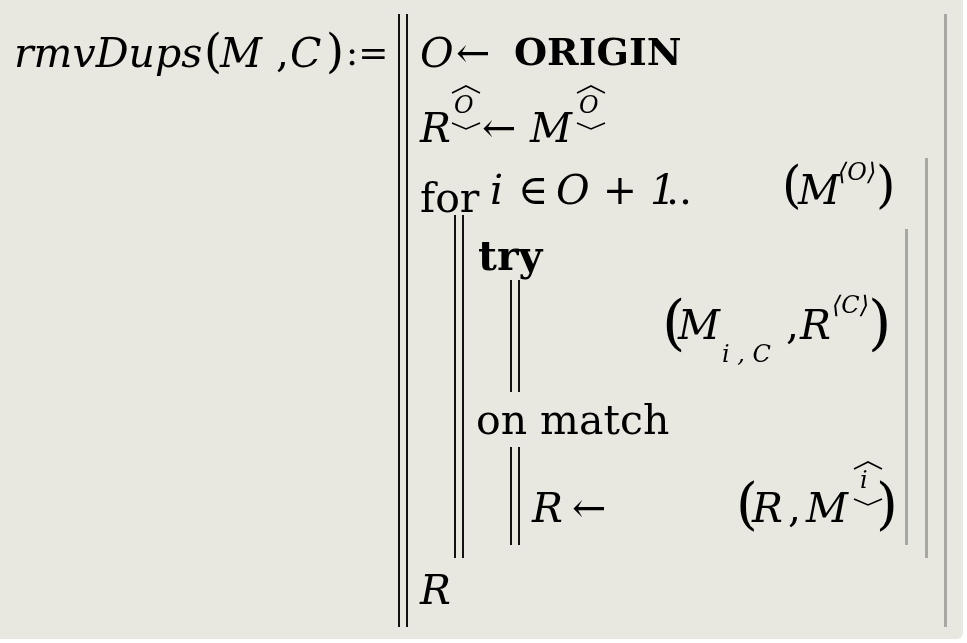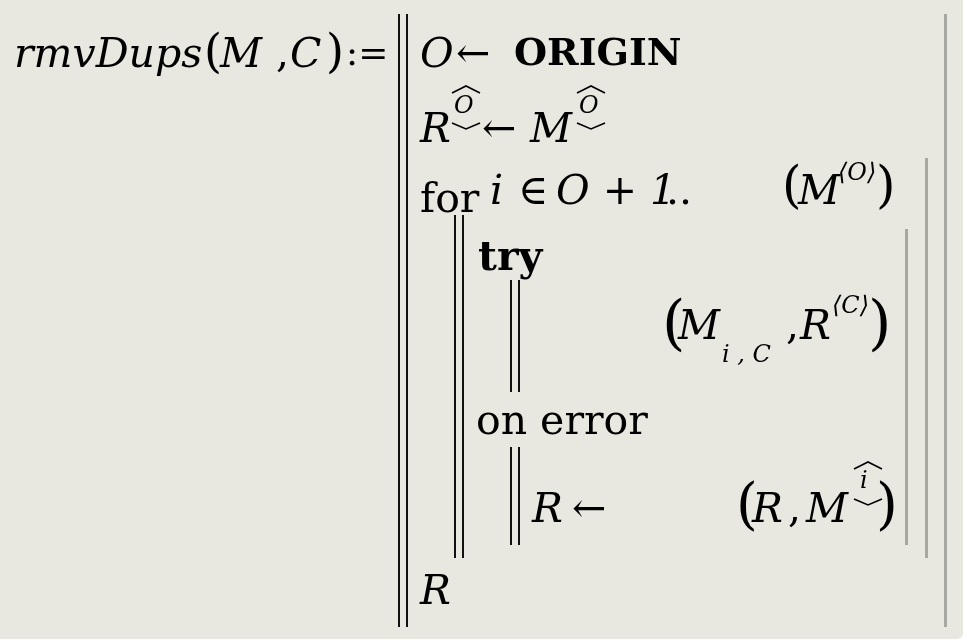--- a/index.html
+++ b/index.html
@@ -73,21 +73,21 @@
   <div class="bar" style="left:518px;top:280px;height:112px;"></div>
 
   <div class="t" style="left:662px;top:292px;font-size:60px;">(</div>
   <div class="t it" style="left:678px;top:305px;">M</div>
   <div class="t it sub" style="left:722px;top:342px;">i , C</div>
   <div class="t" style="left:786px;top:305px;">,</div>
   <div class="t it" style="left:800px;top:305px;">R</div>
   <div class="t it sup" style="left:832px;top:293px;">⟨C⟩</div>
   <div class="t" style="left:868px;top:292px;font-size:60px;">)</div>
 
-  <div class="t" style="left:476px;top:400px;">on error</div>
+  <div class="t" style="left:476px;top:400px;">on match</div>
 
   <div class="bar" style="left:510px;top:447px;height:98px;"></div>
   <div class="bar" style="left:518px;top:447px;height:98px;"></div>
 
   <div class="t it" style="left:532px;top:488px;">R</div>
   <div class="t" style="left:572px;top:488px;">←</div>
   <div class="t" style="left:736px;top:476px;font-size:56px;">(</div>
   <div class="t it" style="left:752px;top:488px;">R</div>
   <div class="t" style="left:788px;top:488px;">,</div>
   <div class="t it" style="left:806px;top:488px;">M</div>

